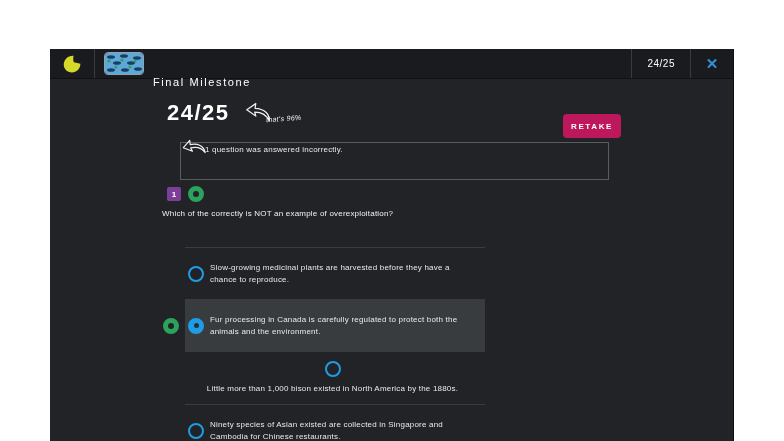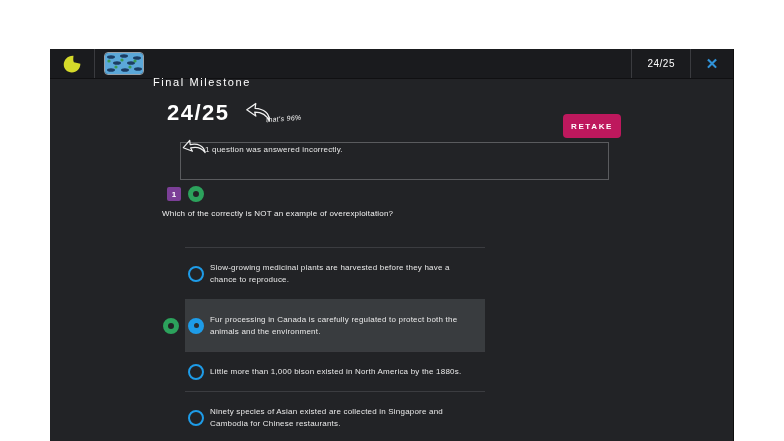--- a/index.html
+++ b/index.html
@@ -72,21 +72,21 @@
     position:absolute;left:112px;top:160px;color:#f2f2f2;
     font-size:8px;letter-spacing:.2px;
   }
   
   .options{position:absolute;left:135px;top:198px;width:300px;}
   .option{
     position:relative;display:flex;align-items:center;gap:6px;
     padding:9px 8px 9px 3px;min-height:52px;box-sizing:border-box;
     border-top:1px solid #3b3c40;cursor:pointer;
   }
-  .option.short{min-height:40px;}
+  .option.short{min-height:40px;flex-direction:column;}
   .option.selected{background:#393c3f;border-top-color:#393c3f;justify-content:space-between;}
   .opt-donut{position:absolute;left:-22px;top:50%;margin-top:-8px;}
   .radio{
     width:16px;height:16px;border-radius:50%;box-sizing:border-box;
     border:2px solid #1e9ce8;flex-shrink:0;position:relative;
   }
   .radio.checked{background:#1e9ce8;border-color:#1e9ce8;}
   .radio.checked::after{
     content:"";position:absolute;left:50%;top:50%;width:5px;height:5px;
     margin:-2.5px 0 0 -2.5px;border-radius:50%;background:#2b2d30;

